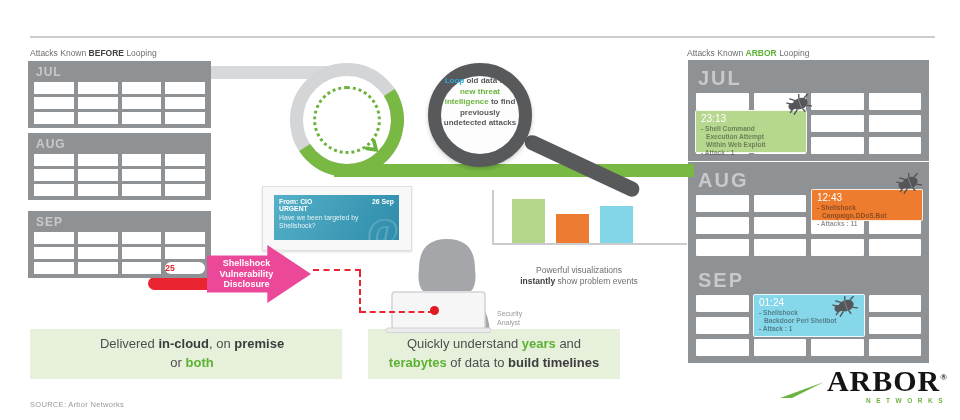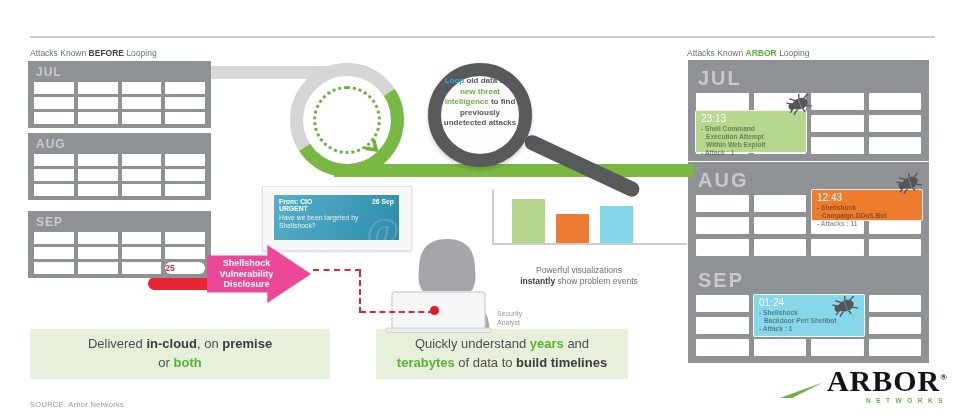--- a/index.html
+++ b/index.html
@@ -97,21 +97,21 @@
   
   .chart{left:492px;top:190px;width:175px;height:53px;border-left:2px solid #cbccce;border-bottom:2px solid #cbccce;
          display:flex;align-items:flex-end;gap:11px;padding-left:18px;box-sizing:content-box;}
   .bar{width:33px;}
   .chart-cap{left:469px;top:247px;width:220px;text-align:center;font-size:8.5px;color:#6d6e71;line-height:1.35;margin-top:18px;}
   .chart-cap .capb{font-weight:bold;color:#404041;}
 
   
   .gbox{position:absolute;top:329px;height:50px;display:flex;flex-direction:column;justify-content:center;
         text-align:center;color:#4d4e50;font-size:13px;line-height:1.45;}
-  .gbox1{left:30px;width:300px;} .gbox2{left:376px;width:252px;text-align:center;}
+  .gbox1{left:30px;width:300px;padding-left:12px;} .gbox2{left:368px;width:252px;text-align:center;}
   .gbox .bd{font-weight:bold;color:#3b3c3e;} .gbox .gr{color:#5cb233;font-weight:bold;}
 
   .source{left:30px;top:400px;font-size:7.5px;color:#97999c;letter-spacing:.3px;}
 
   
   .logo{left:788px;top:366px;width:160px;text-align:right;}
   .logo-word{position:relative;font-family:"Liberation Serif",serif;font-weight:bold;font-size:30px;
              color:#141414;line-height:1;letter-spacing:1px;}
   .logo-word sup{font-size:9px;}
   .logo-swoosh{position:absolute;left:-8px;top:16px;}

